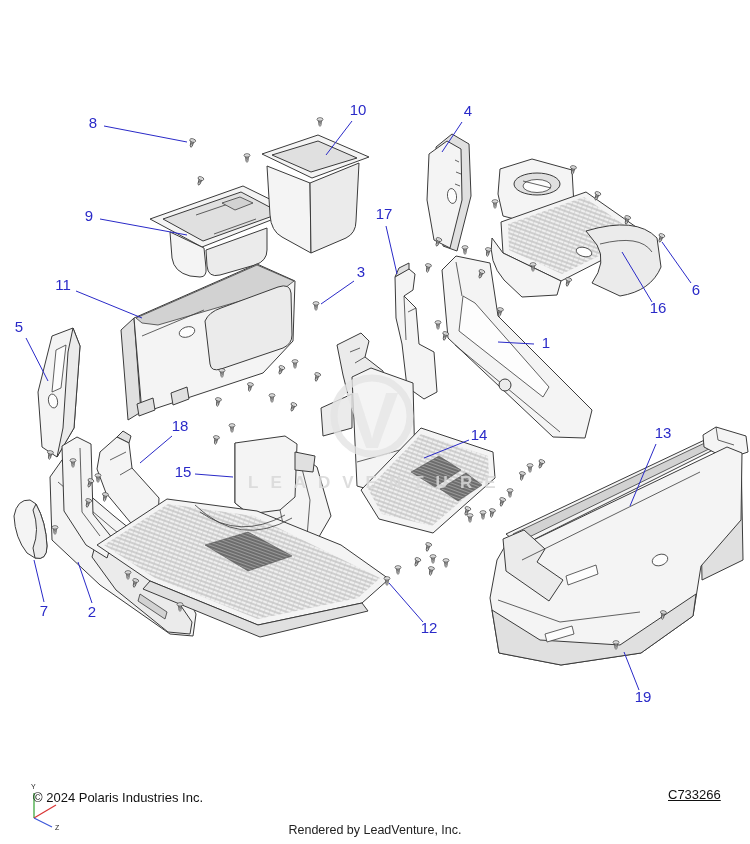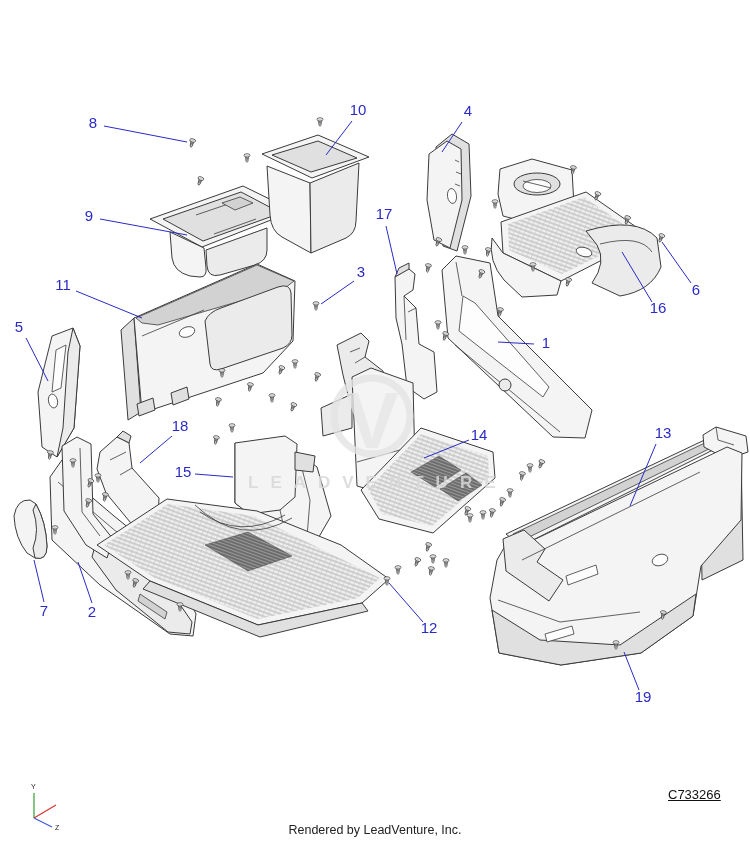--- a/index.html
+++ b/index.html
@@ -295,18 +295,19 @@
 
 
 <svg width="44" height="52" style="position:absolute;left:22px;top:780px" xmlns="http://www.w3.org/2000/svg">
   <line x1="12" y1="38" x2="12" y2="13" stroke-width="1.2" stroke="#2fa12f"></line>
   <line x1="12" y1="38" x2="34" y2="25" stroke-width="1.2" stroke="#d93434"></line>
   <line x1="12" y1="38" x2="30" y2="47" stroke-width="1.2" stroke="#3a55d9"></line>
   <text class="axl" x="9" y="9">Y</text>
   <text class="axl" x="33" y="50">Z</text>
 </svg>
 
+<div class="footer-text" style="left:33px; top:790px;">© 2024 Polaris Industries Inc.</div>
 
 <div class="footer-text" style="left:668px; top:787px;text-decoration:underline;">C733266</div>
 
 <div class="rendered-by" style="left:0; top:823px;">Rendered by LeadVenture, Inc.</div>
 
 </div>
 
 </body></html>

